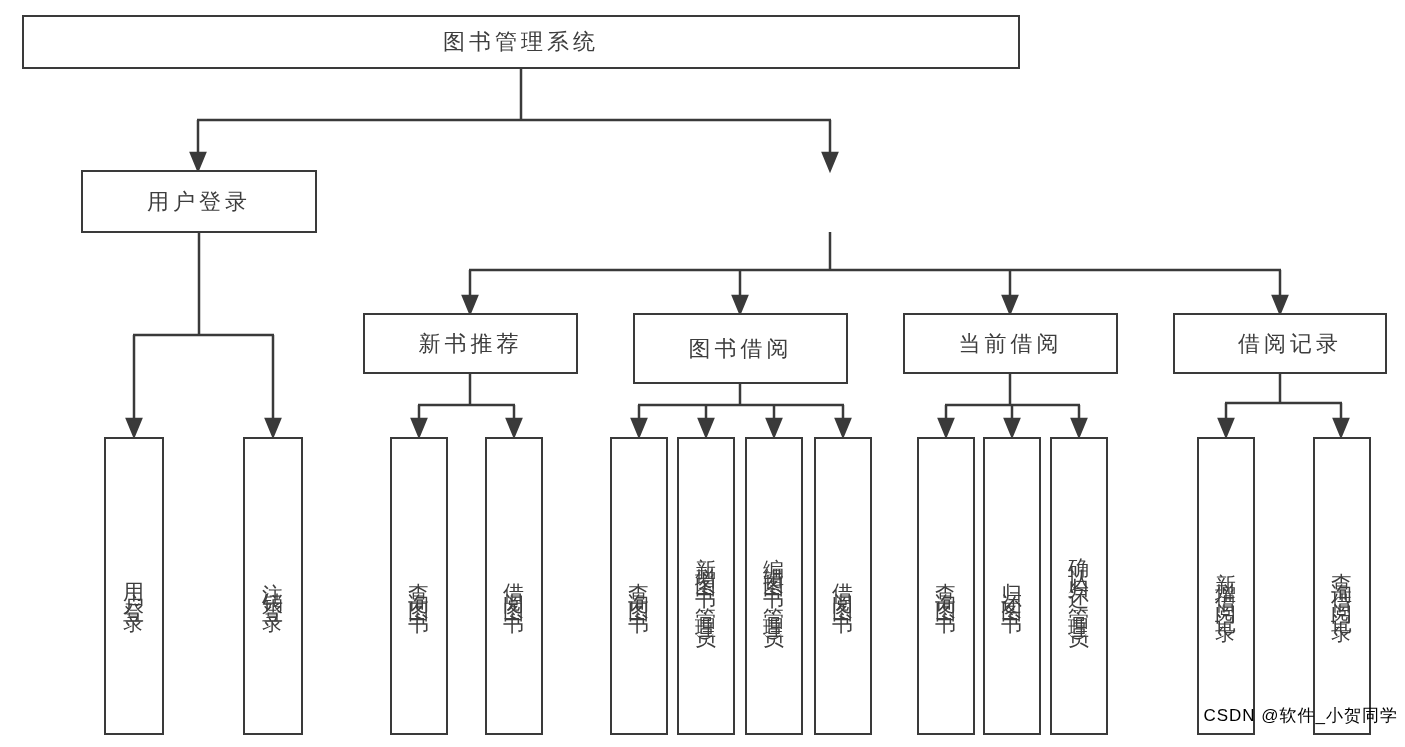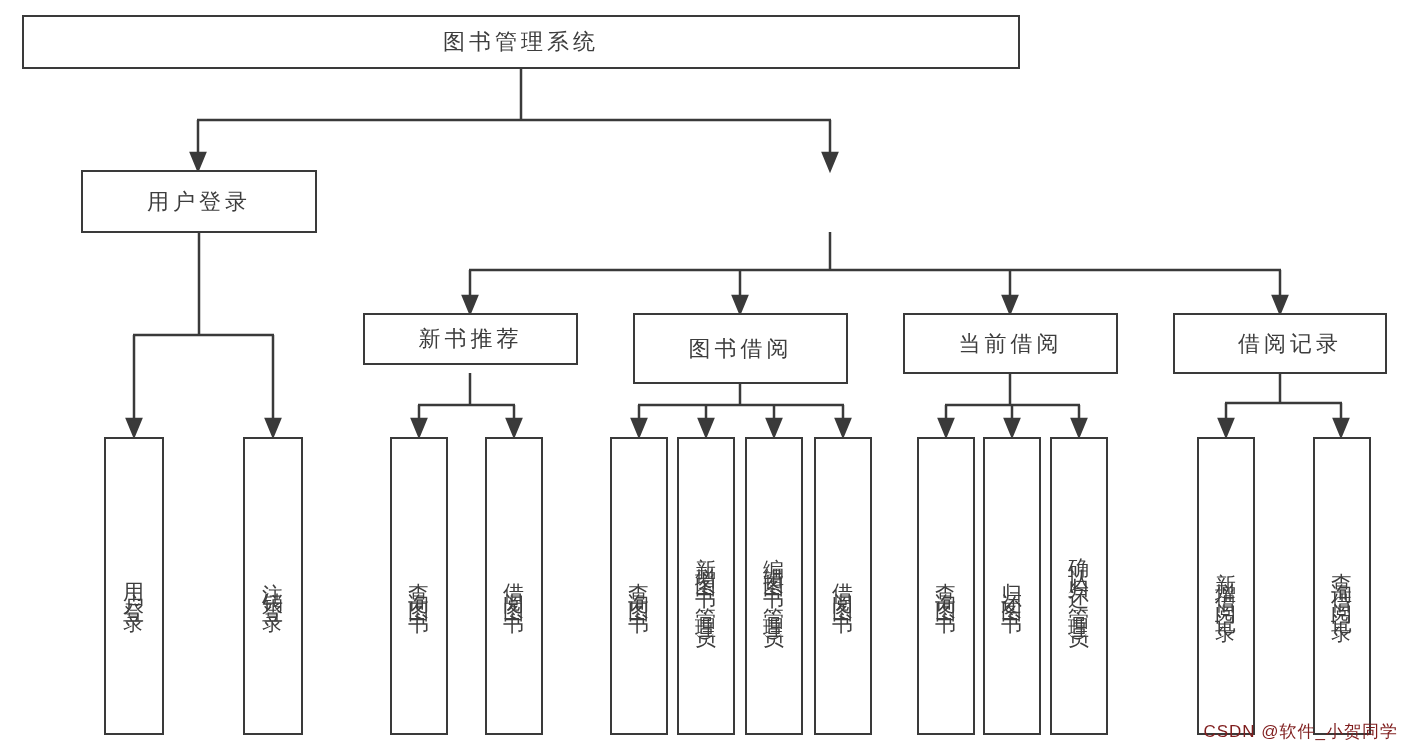--- a/index.html
+++ b/index.html
@@ -36,24 +36,24 @@
   .v-node span {
     writing-mode: vertical-rl;
     text-orientation: mixed;
     font-size: 21px;
     letter-spacing: 10px;
     line-height: 1;
   }
   .watermark {
     position: absolute;
     right: 7px;
-    bottom: 4px;
+    bottom: 20px;
     font-size: 17px;
     letter-spacing: 1px;
-    color: #7f1d1d;
+    color: #000000;
     white-space: nowrap;
   }
 </style>
 </head>
 <body>
 
 <div class="canvas">
 
   <svg class="connectors" viewBox="0 0 1405 747" xmlns="http://www.w3.org/2000/svg">
     <g stroke="#3a3a3a" stroke-width="2.5" fill="#3a3a3a">
@@ -116,21 +116,21 @@
       <polygon points="1219,419 1233,419 1226,436"></polygon>
       <line x1="1341" y1="403" x2="1341" y2="421"></line>
       <polygon points="1334,419 1348,419 1341,436"></polygon>
     </g>
   </svg>
 
   <div class="node h-node" style="left:22px; top:15px; width:998px; height:54px;">图书管理系统</div>
 
   <div class="node h-node" style="left:81px; top:170px; width:236px; height:63px;">用户登录</div>
 
-  <div class="node h-node" style="left:363px; top:313px; width:215px; height:52px;">新书推荐</div>
+  <div class="node h-node" style="left:363px; top:313px; width:215px; height:61px;">新书推荐</div>
   <div class="node h-node" style="left:633px; top:313px; width:215px; height:71px;">图书借阅</div>
   <div class="node h-node" style="left:903px; top:313px; width:215px; height:61px;">当前借阅</div>
   <div class="node h-node" style="left:1173px; top:313px; width:214px; height:61px;padding-left:20px;">借阅记录</div>
 
   <div class="node v-node" style="left:104px; top:437px; width:60px; height:298px;">
     <span>用户登录</span>
   </div>
   <div class="node v-node" style="left:243px; top:437px; width:60px; height:298px;">
     <span>注销登录</span>
   </div>

